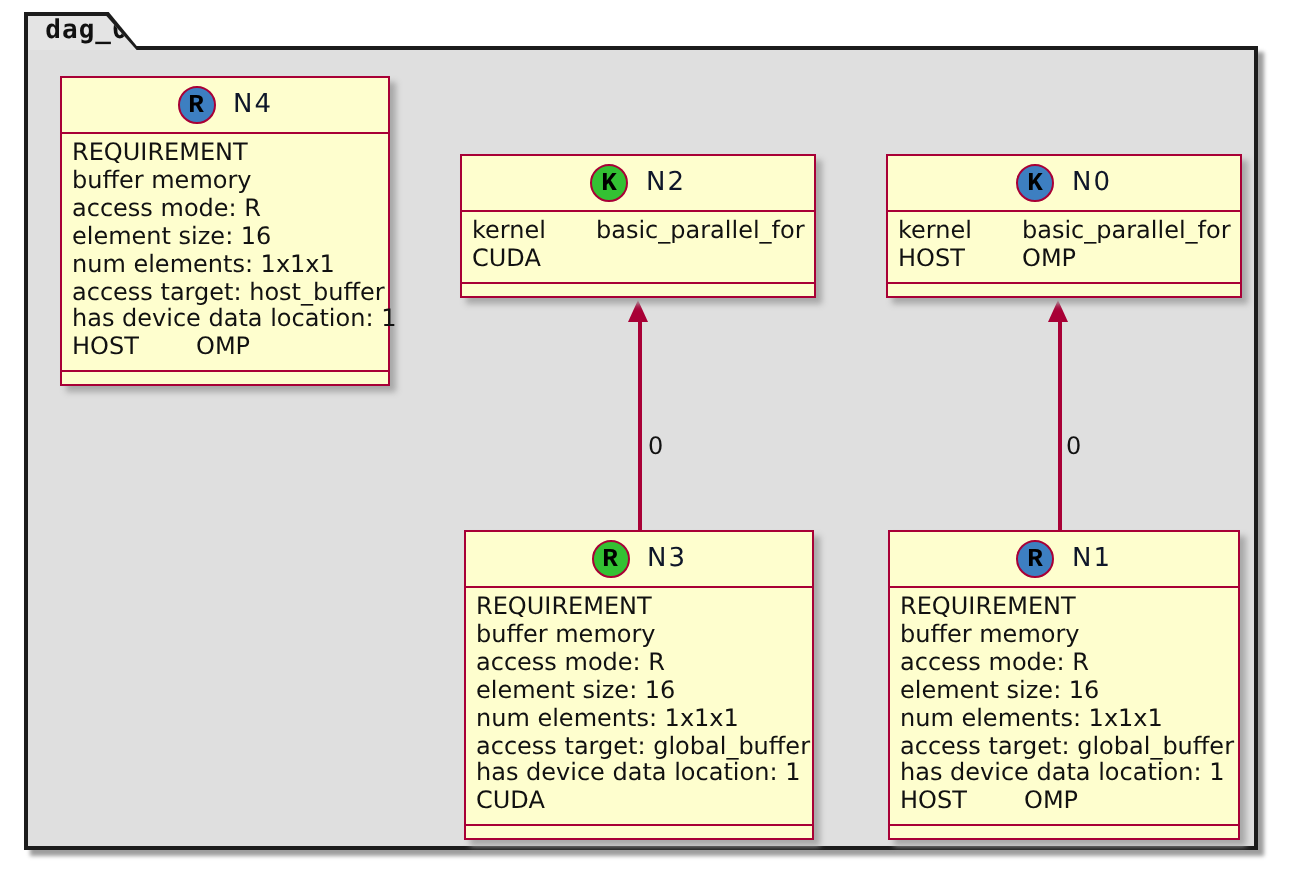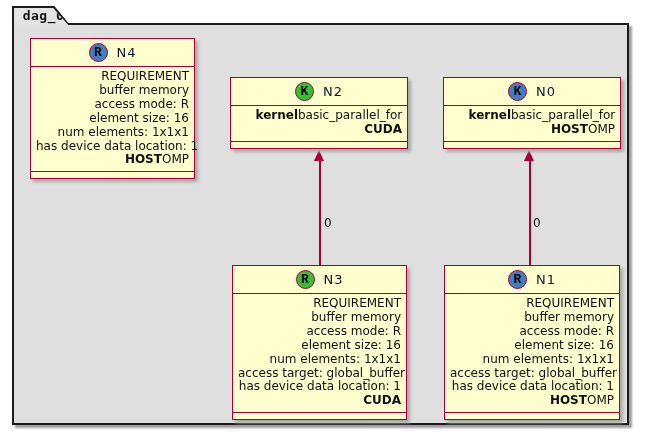--- a/index.html
+++ b/index.html
@@ -50,24 +50,24 @@
     display:flex;align-items:center;justify-content:center;
     font-family:"Liberation Mono","DejaVu Sans Mono",monospace;
     font-weight:bold;font-size:13px;color:#000;box-sizing:border-box;
   }
   .circ.blue{background:var(--icon-blue,#3D7FC1);}
   .circ.green{background:var(--icon-green,#33C133);}
   .nname{font-size:13px;letter-spacing:1px;color:#0f172a;}
   .body{
     border-top:1.5px solid var(--node-border,#A80036);
     padding:3px 5px 4px 5px;
-    font-size:12px;line-height:13.9px;text-align:right;
+    font-size:12px;line-height:13.9px;
   }
   .ln{white-space:nowrap;}
-  .c1{display:inline-block;min-width:62px;font-weight:bold;}
+  .c1{display:inline-block;min-width:62px;}
   .foot{
     border-top:1.5px solid var(--node-border,#A80036);
     height:6px;
   }
   
   .edge-line{
     position:absolute;width:2px;background:var(--edge,#A80036);z-index:1;
   }
   .edge-head{
     position:absolute;width:0;height:0;z-index:1;
@@ -102,20 +102,21 @@
     <div class="hdr">
       <span class="circ blue">R</span>
       <span class="nname">N4</span>
     </div>
     <div class="body">
       <div class="ln">REQUIREMENT</div>
       <div class="ln">buffer memory</div>
       <div class="ln">access mode: R</div>
       <div class="ln">element size: 16</div>
       <div class="ln">num elements: 1x1x1</div>
+      <div class="ln">access target: host_buffer</div>
       <div class="ln">has device data location: 1</div>
       <div class="ln">
         <span class="c1">HOST</span><span>OMP</span>
       </div>
     </div>
     <div class="foot"></div>
   </div>
 
   <div class="node" style="left:230px;top:77px;width:178px">
     <div class="hdr">

